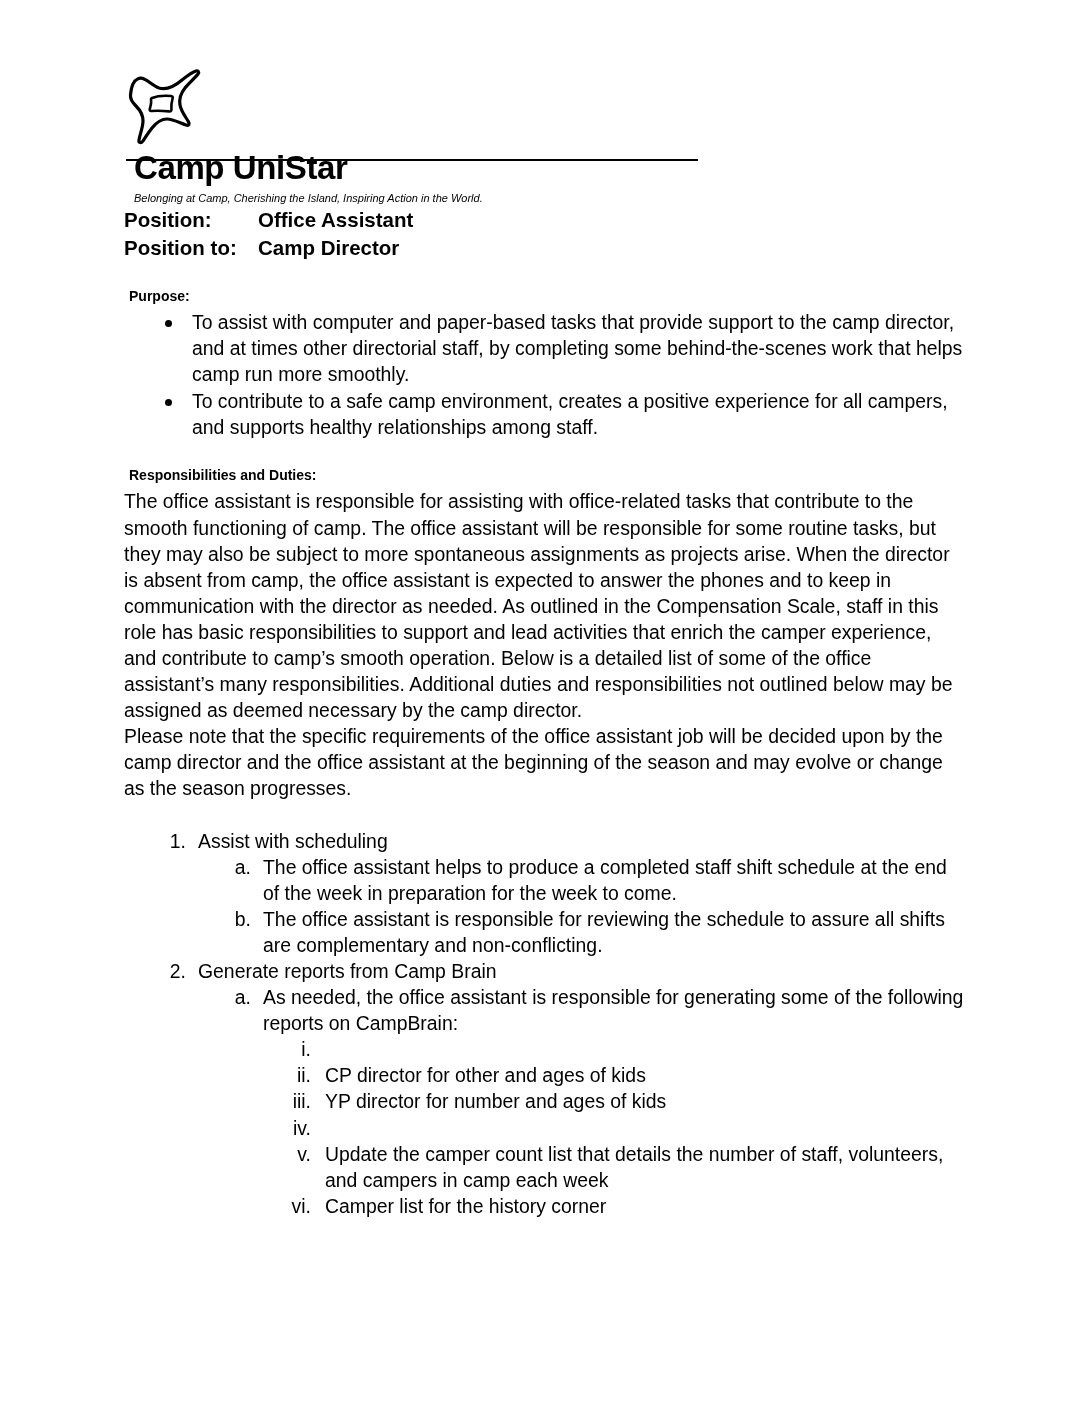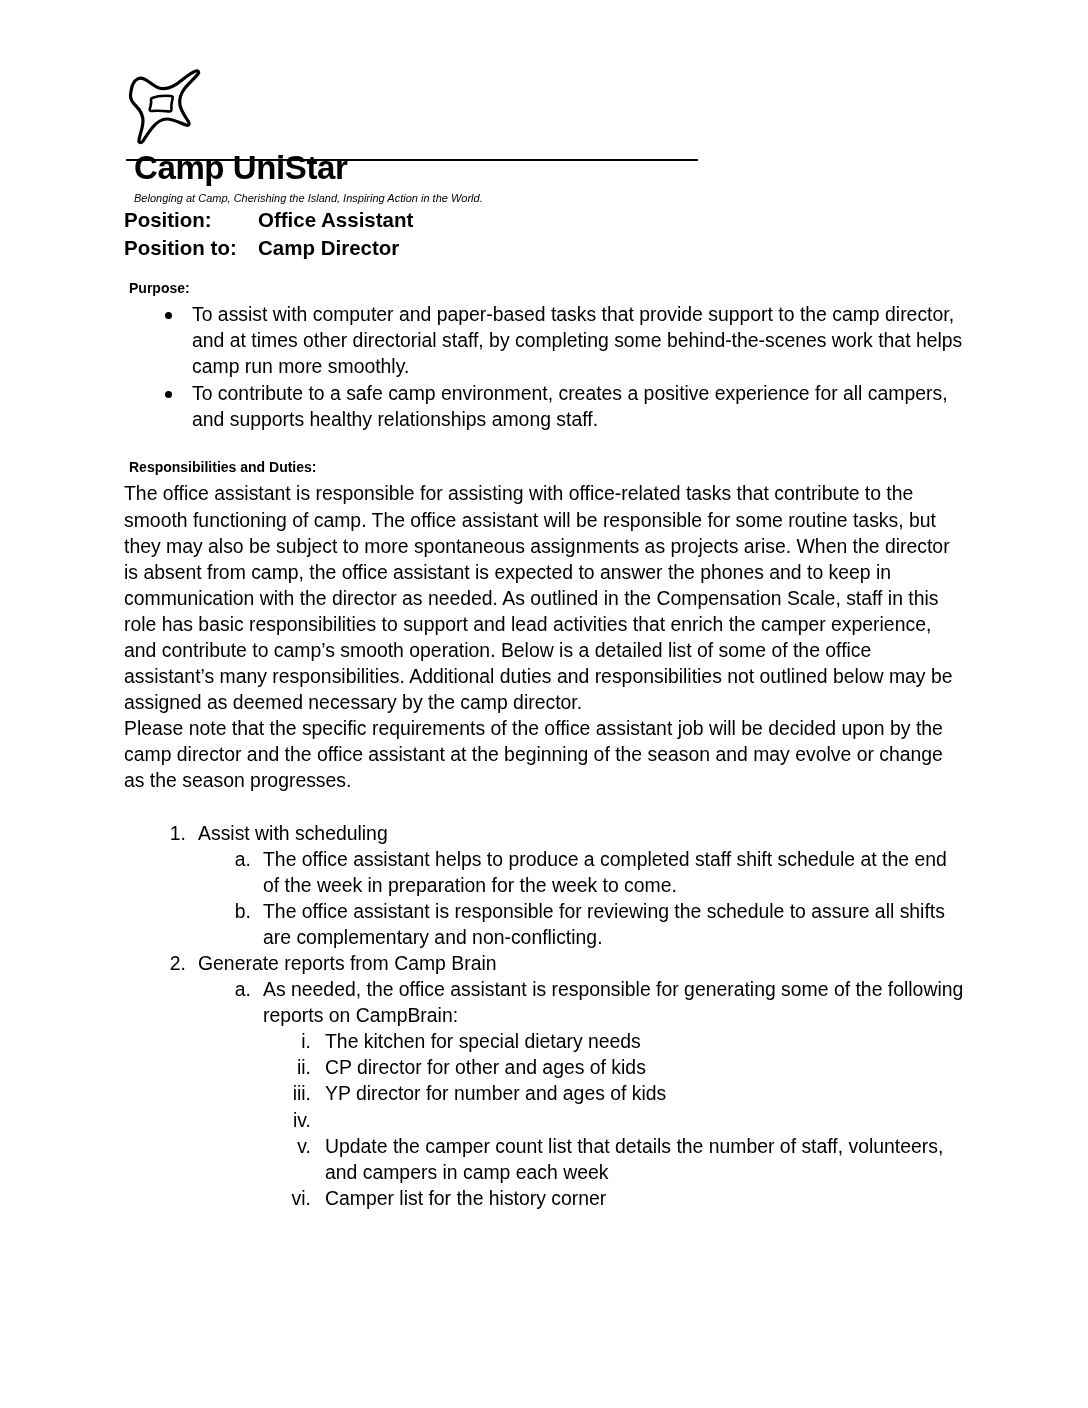--- a/index.html
+++ b/index.html
@@ -78,21 +78,21 @@
     top: 206px;
     width: 840px;
     font-size: 19.4px;
     line-height: 1.345;
   }
 
   .meta-block {
     font-weight: bold;
     font-size: 20.5px;
     line-height: 1.38;
-    margin-bottom: 16px;
+    margin-bottom: 24px;
   }
   .meta-row {
     display: flex;
     white-space: nowrap;
   }
   .meta-label {
     flex: 0 0 134px;
   }
   .meta-value {
     flex: 0 1 auto;
@@ -241,21 +241,20 @@
         <span class="ol-marker">2.</span>
         <span class="ol-text">Generate reports from Camp Brain</span>
       </div>
       <div class="ol-row lvl2">
         <span class="ol-marker">a.</span>
         <span class="ol-text">As needed, the office assistant is responsible for generating some of the following reports on CampBrain:</span>
       </div>
 
       <div class="ol-row lvl3">
         <span class="ol-marker">i.</span>
-        <span class="ol-text">The kitchen for special dietary needs</span>
       </div>
       <div class="ol-row lvl3">
         <span class="ol-marker">ii.</span>
         <span class="ol-text">CP director for other and ages of kids</span>
       </div>
       <div class="ol-row lvl3">
         <span class="ol-marker">iii.</span>
         <span class="ol-text">YP director for number and ages of kids</span>
       </div>
       <div class="ol-row lvl3">

